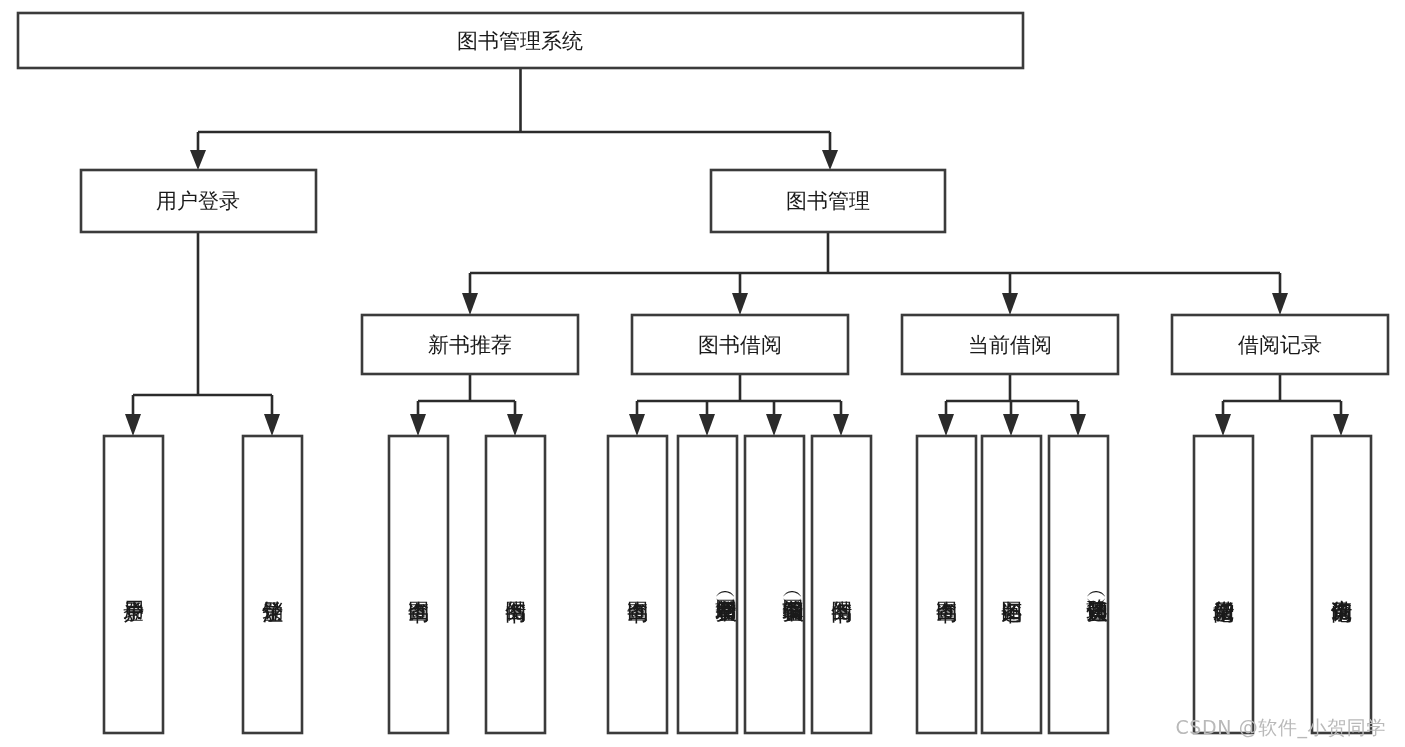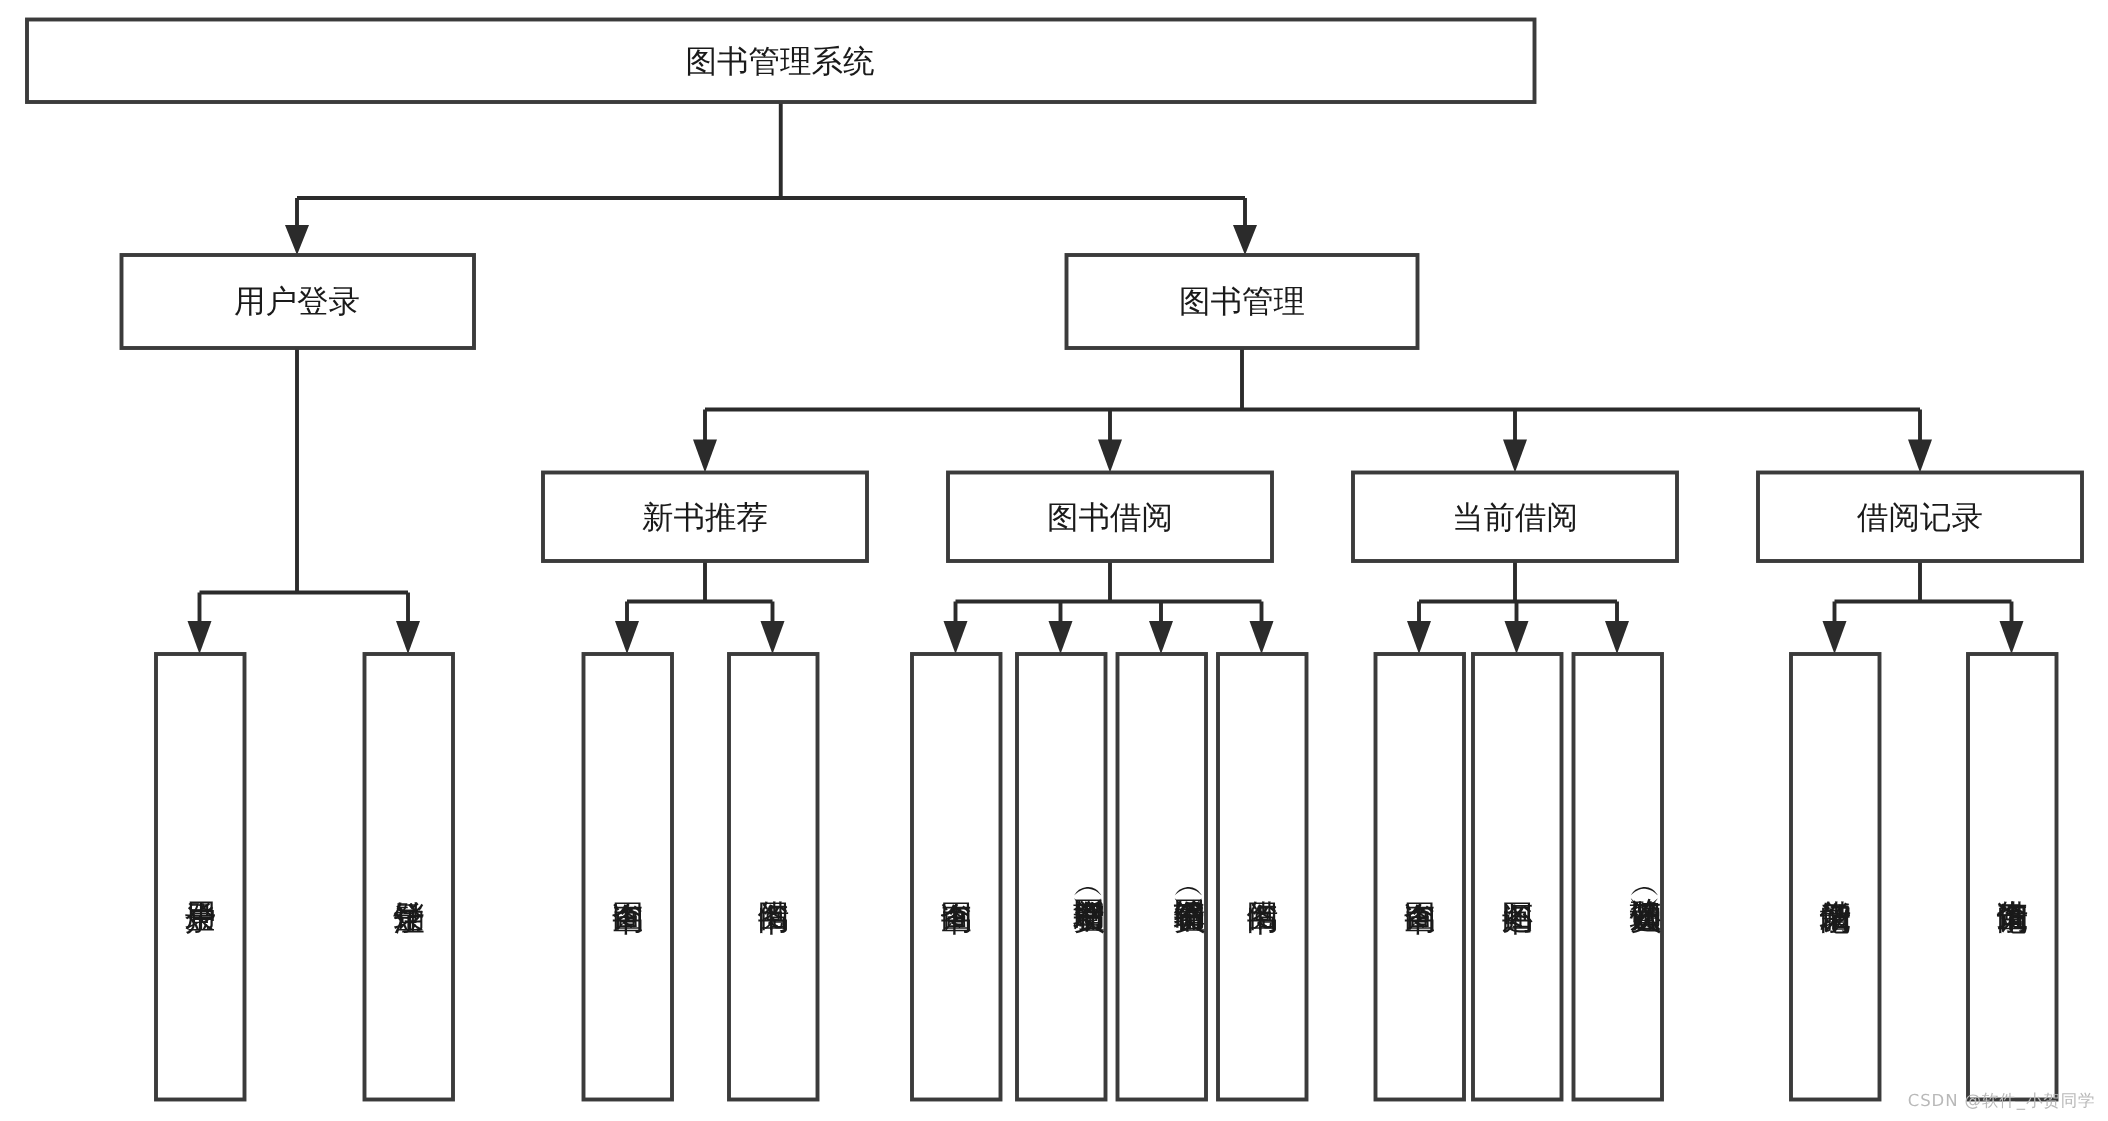--- a/index.html
+++ b/index.html
@@ -67,24 +67,24 @@
     color: #1a1a1a;
     line-height: 1.07;
     letter-spacing: 0.5px;
     writing-mode: vertical-rl;
     text-orientation: upright;
     white-space: nowrap;
     pointer-events: none;
   }
   .watermark {
     position: absolute;
-    right: 8px;
+    right: 19px;
     bottom: 6px;
     font-family: "DejaVu Sans", "Liberation Sans", sans-serif;
-    font-size: 11px;
+    font-size: 19px;
     color: #b9b9b9;
     letter-spacing: 0.6px;
     white-space: nowrap;
   }
 </style>
 </head>
 <body>
 
 <div id="diagram-root">
 

